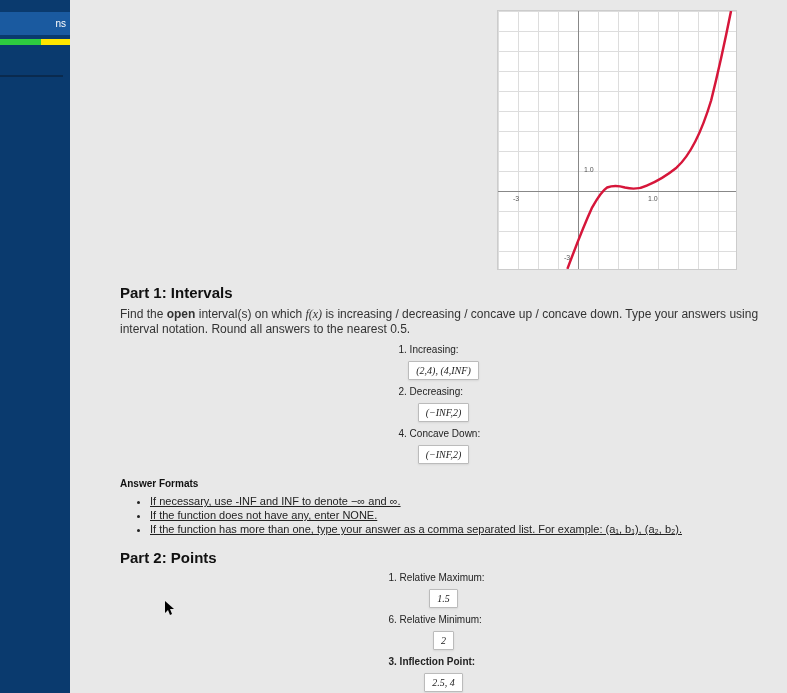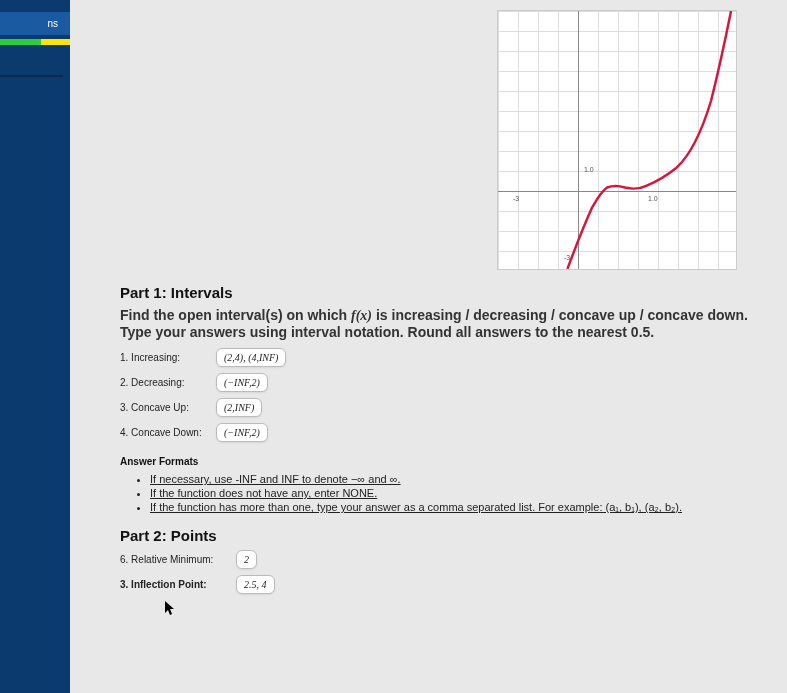--- a/index.html
+++ b/index.html
@@ -1,33 +1,33 @@
 <!DOCTYPE html>
 <html><head>
   <meta charset="utf-8">
   <style>
     * { box-sizing: border-box; margin: 0; padding: 0; }
     body { font-family: Arial, Helvetica, sans-serif; background: #e8e8e8; width: 787px; height: 693px; overflow: hidden; position: relative; font-size: 11px; color: #222; }
     .sidebar { position: absolute; left: 0; top: 0; width: 70px; height: 100%; background: #0a3a6e; }
-    .sidebar-tab { font-size: 10px; color: #fff; padding: 6px 12px; background: #1a5aa0; margin-top: 12px; text-align: right; }
+    .sidebar-tab { font-size: 10px; color: #fff; padding: 6px 4px; background: #1a5aa0; margin-top: 12px; text-align: right; }
     .progress { display: flex; height: 6px; margin-top: 4px; }
     .progress span:first-child { flex: 1.4; background: #2ecc40; }
     .progress span:last-child { flex: 1; background: #ffe600; }
     .divider { height: 2px; background: #0a2a4e; margin-top: 30px; width: 90%; }
     .content { margin-left: 70px; padding: 0 20px 36px 50px; height: 100%; overflow: hidden; }
     .graph-wrap { display: flex; justify-content: flex-end; }
     .graph { width: 240px; height: 260px; background: #fff; border: 1px solid #ccc; position: relative; margin-right: 30px; margin-top: 10px; }
     .grid { position: absolute; inset: 0; background-image: linear-gradient(to right, #ddd 1px, transparent 1px), linear-gradient(to bottom, #ddd 1px, transparent 1px); background-size: 20px 20px; }
     .axis-v { position: absolute; left: 80px; top: 0; bottom: 0; width: 1px; background: #888; }
     .axis-h { position: absolute; top: 180px; left: 0; right: 0; height: 1px; background: #888; }
     h2 { font-size: 15px; font-weight: bold; margin: 14px 0 6px; color: #111; }
-    .instruct { font-size: 14px; color: #333; margin-bottom: 8px; font-weight: bold; }
-    .row { margin: 6px 0; font-size: 10px; display: flex; align-items: center; gap: 6px; }
+    .instruct { font-size: 12px; color: #333; margin-bottom: 8px; }
+    .row { margin: 6px 0; font-size: 10px; display: flex; align-items: center; gap: 6px; flex-direction: column; }
     .row .lbl { min-width: 90px; }
-    .answer-box { display: inline-block; padding: 3px 7px; border: 1px solid #bbb; border-radius: 6px; background: #fff; font-size: 10px; box-shadow: 0 1px 2px rgba(0,0,0,0.08); font-family: 'Times New Roman', serif; font-style: italic; }
+    .answer-box { display: inline-block; padding: 3px 7px; border: 1px solid #bbb; border-radius: 1px; background: #fff; font-size: 10px; box-shadow: 0 1px 2px rgba(0,0,0,0.08); font-family: 'Times New Roman', serif; font-style: italic; }
     ul.fmt { list-style: disc; margin: 4px 0 10px 30px; font-size: 11px; text-decoration: underline; }
     ul.fmt li { margin: 2px 0; color: #222; }
     svg.curve { position: absolute; inset: 0; }
     .fx { font-family: 'Times New Roman', serif; font-style: italic; }
     .tick { position: absolute; font-size: 7px; color: #555; }
     .cursor { position: absolute; left: 165px; top: 601px; font-size: 12px; pointer-events: none; }
   </style>
 </head>
 <body>
 
@@ -62,36 +62,36 @@
   </p>
   <div class="row">
     <span class="lbl">1. Increasing:</span>
     <span class="answer-box">(2,4), (4,INF)</span>
   </div>
   <div class="row">
     <span class="lbl">2. Decreasing:</span>
     <span class="answer-box">(−INF,2)</span>
   </div>
   <div class="row">
-    <span class="lbl">3. Concave Up:</span>
-    <span class="answer-box">(2,INF)</span>
-  </div>
-  <div class="row">
     <span class="lbl">4. Concave Down:</span>
     <span class="answer-box">(−INF,2)</span>
   </div>
 
   <h2 style="font-size:10px;">Answer Formats</h2>
   <ul class="fmt">
     <li>If necessary, use -INF and INF to denote −∞ and ∞.</li>
     <li>If the function does not have any, enter NONE.</li>
     <li>If the function has more than one, type your answer as a comma separated list. For example: (a₁, b₁), (a₂, b₂).</li>
   </ul>
 
   <h2>Part 2: Points</h2>
+  <div class="row">
+    <span class="lbl" style="min-width:110px;">1. Relative Maximum:</span>
+    <span class="answer-box">1.5</span>
+  </div>
   <div class="row">
     <span class="lbl" style="min-width:110px;">6. Relative Minimum:</span>
     <span class="answer-box">2</span>
   </div>
   <div class="row">
     <span class="lbl" style="min-width:110px;font-weight:bold;">3. Inflection Point:</span>
     <span class="answer-box">2.5, 4</span>
   </div>
 </div>
 

